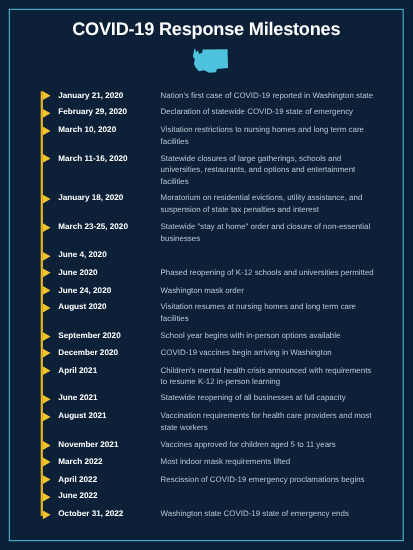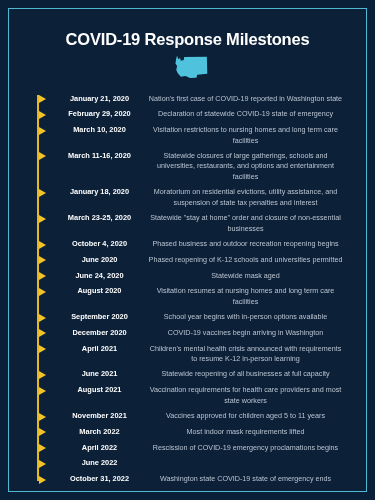--- a/index.html
+++ b/index.html
@@ -36,21 +36,21 @@
     left: 10px;
     top: 10px;
     right: 10px;
     bottom: 10px;
     overflow: hidden;
   }
 
   
   .header {
     text-align: center;
-    padding-top: 20px;
+    padding-top: 8px;
   }
 
   .title {
     color: #ffffff;
     font-size: 16.5px;
     font-weight: bold;
     letter-spacing: -0.2px;
     line-height: 1.1;
   }
 
@@ -77,21 +77,20 @@
     width: 2px;
     background: #e9b81f;
   }
 
   .row {
     position: relative;
     display: flex;
     align-items: flex-start;
     min-height: 14px;
     padding: 2.5px 0;
-    text-align: center;
   }
 
   
   .flag {
     position: absolute;
     left: 2px;
     top: 4px;
     width: 0;
     height: 0;
     border-top: 4.2px solid transparent;
@@ -163,32 +162,31 @@
             <div class="date">January 18, 2020</div>
             <div class="desc">Moratorium on residential evictions, utility assistance, and suspension of state tax penalties and interest</div>
           </div>
           <div class="row">
             <span class="flag"></span>
             <div class="date">March 23-25, 2020</div>
             <div class="desc">Statewide "stay at home" order and closure of non-essential businesses</div>
           </div>
           <div class="row">
             <span class="flag"></span>
-            <div class="date">October 4, 2020</div>
-            <div class="desc">Phased business and outdoor recreation reopening begins</div>
+            <div class="date">June 4, 2020</div>
           </div>
           <div class="row">
             <span class="flag"></span>
             <div class="date">June 2020</div>
             <div class="desc">Phased reopening of K-12 schools and universities permitted</div>
           </div>
           <div class="row">
             <span class="flag"></span>
             <div class="date">June 24, 2020</div>
-            <div class="desc">Statewide mask aged</div>
+            <div class="desc">Washington mask order</div>
           </div>
           <div class="row">
             <span class="flag"></span>
             <div class="date">August 2020</div>
             <div class="desc">Visitation resumes at nursing homes and long term care facilities</div>
           </div>
           <div class="row">
             <span class="flag"></span>
             <div class="date">September 2020</div>
             <div class="desc">School year begins with in-person options available</div>

